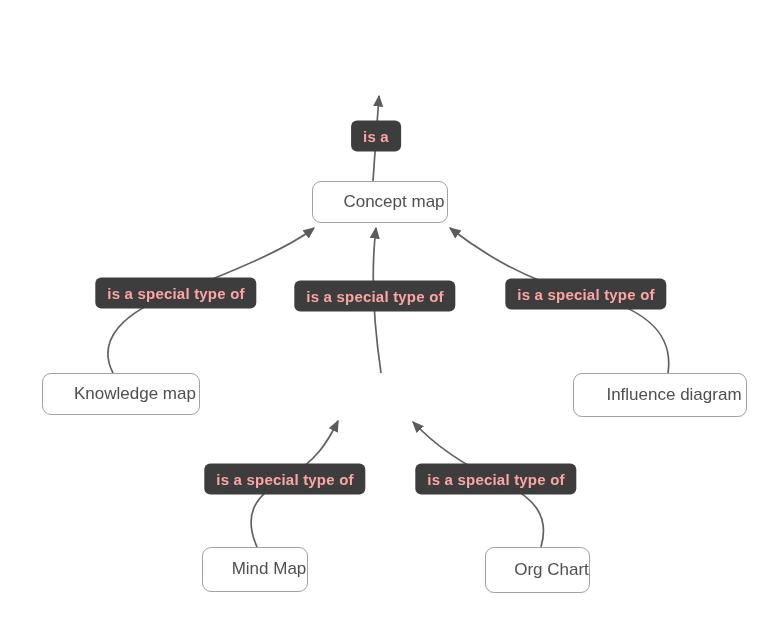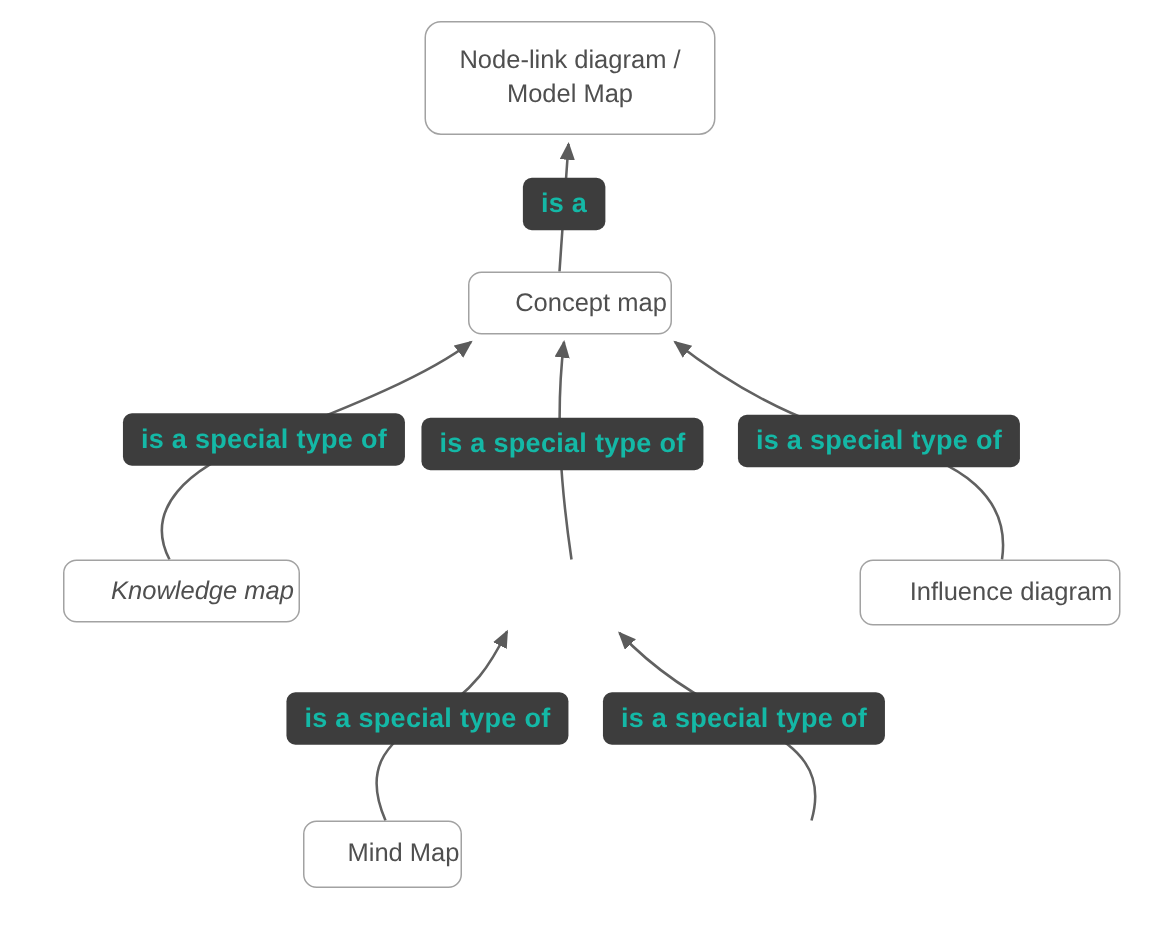--- a/index.html
+++ b/index.html
@@ -38,31 +38,31 @@
     display: flex;
     align-items: center;
     justify-content: center;
     text-align: center;
     line-height: 1.35;
     cursor: default;
     padding-left: 28px;
   }
   .node-toplevel   { left: 283px; top: 14px;  width: 194px; height: 76px; border-radius: 11px; padding: 0 14px; }
   .node-concept    { left: 312px; top: 181px; width: 136px; height: 42px; }
-  .node-knowledge  { left: 42px;  top: 373px; width: 158px; height: 42px; font-style: italic; }
+  .node-knowledge  { left: 42px;  top: 373px; width: 158px; height: 42px; }
   .node-spider     { left: 303px; top: 373px; width: 150px; height: 45px; }
   .node-influence  { left: 573px; top: 373px; width: 174px; height: 44px; }
   .node-mindmap    { left: 202px; top: 547px; width: 106px; height: 45px; }
   .node-orgchart   { left: 485px; top: 547px; width: 105px; height: 46px; }
   .edge-label {
     position: absolute;
     transform: translate(-50%, -50%);
     background: #3d3d3d;
-    color: #14b8a6;
-    font-size: 18px;
+    color: #fca5a5;
+    font-size: 15px;
     font-weight: bold;
     padding: 7px 12px;
     border-radius: 6px;
     white-space: nowrap;
     letter-spacing: 0.2px;
   }
   .label-isa       { left: 376px; top: 136px; }
   .label-knowledge { left: 176px; top: 293px; }
   .label-spider    { left: 375px; top: 296px; }
   .label-influence { left: 586px; top: 294px; }
@@ -81,41 +81,41 @@
       </marker>
     </defs>
     <path class="edge" d="M 373 181 C 375 152 377 122 379 96" marker-end="url(#arrow)"></path>
     <path class="edge" d="M 113 373 C 96 340 123 312 176 293 C 235 271 287 249 314 228" marker-end="url(#arrow)"></path>
     <path class="edge" d="M 381 373 C 374 325 370 277 376 228" marker-end="url(#arrow)"></path>
     <path class="edge" d="M 668 373 C 674 332 642 307 586 295 C 528 282 482 253 450 228" marker-end="url(#arrow)"></path>
     <path class="edge" d="M 257 547 C 243 515 254 496 285 479 C 317 461 328 441 338 421" marker-end="url(#arrow)"></path>
     <path class="edge" d="M 541 547 C 550 516 535 497 497 480 C 459 463 432 442 413 422" marker-end="url(#arrow)"></path>
   </svg>
 
-  <div class="node node-toplevel">
-    <span>Node-link diagram / Model Map</span>
-  </div>
 
   <div class="node node-concept">
     <span>Concept map</span>
   </div>
 
   <div class="node node-knowledge">
     <span>Knowledge map</span>
   </div>
 
 
   <div class="node node-mindmap">
     <span>Mind Map</span>
   </div>
 
   <div class="node node-influence">
     <span>Influence diagram</span>
   </div>
 
+  <div class="node node-orgchart">
+    <span>Org Chart</span>
+  </div>
 
   <div class="edge-label label-isa">is a</div>
 
   <div class="edge-label label-knowledge">is a special type of</div>
 
   <div class="edge-label label-spider">is a special type of</div>
 
   <div class="edge-label label-influence">is a special type of</div>
 
   <div class="edge-label label-mindmap">is a special type of</div>

